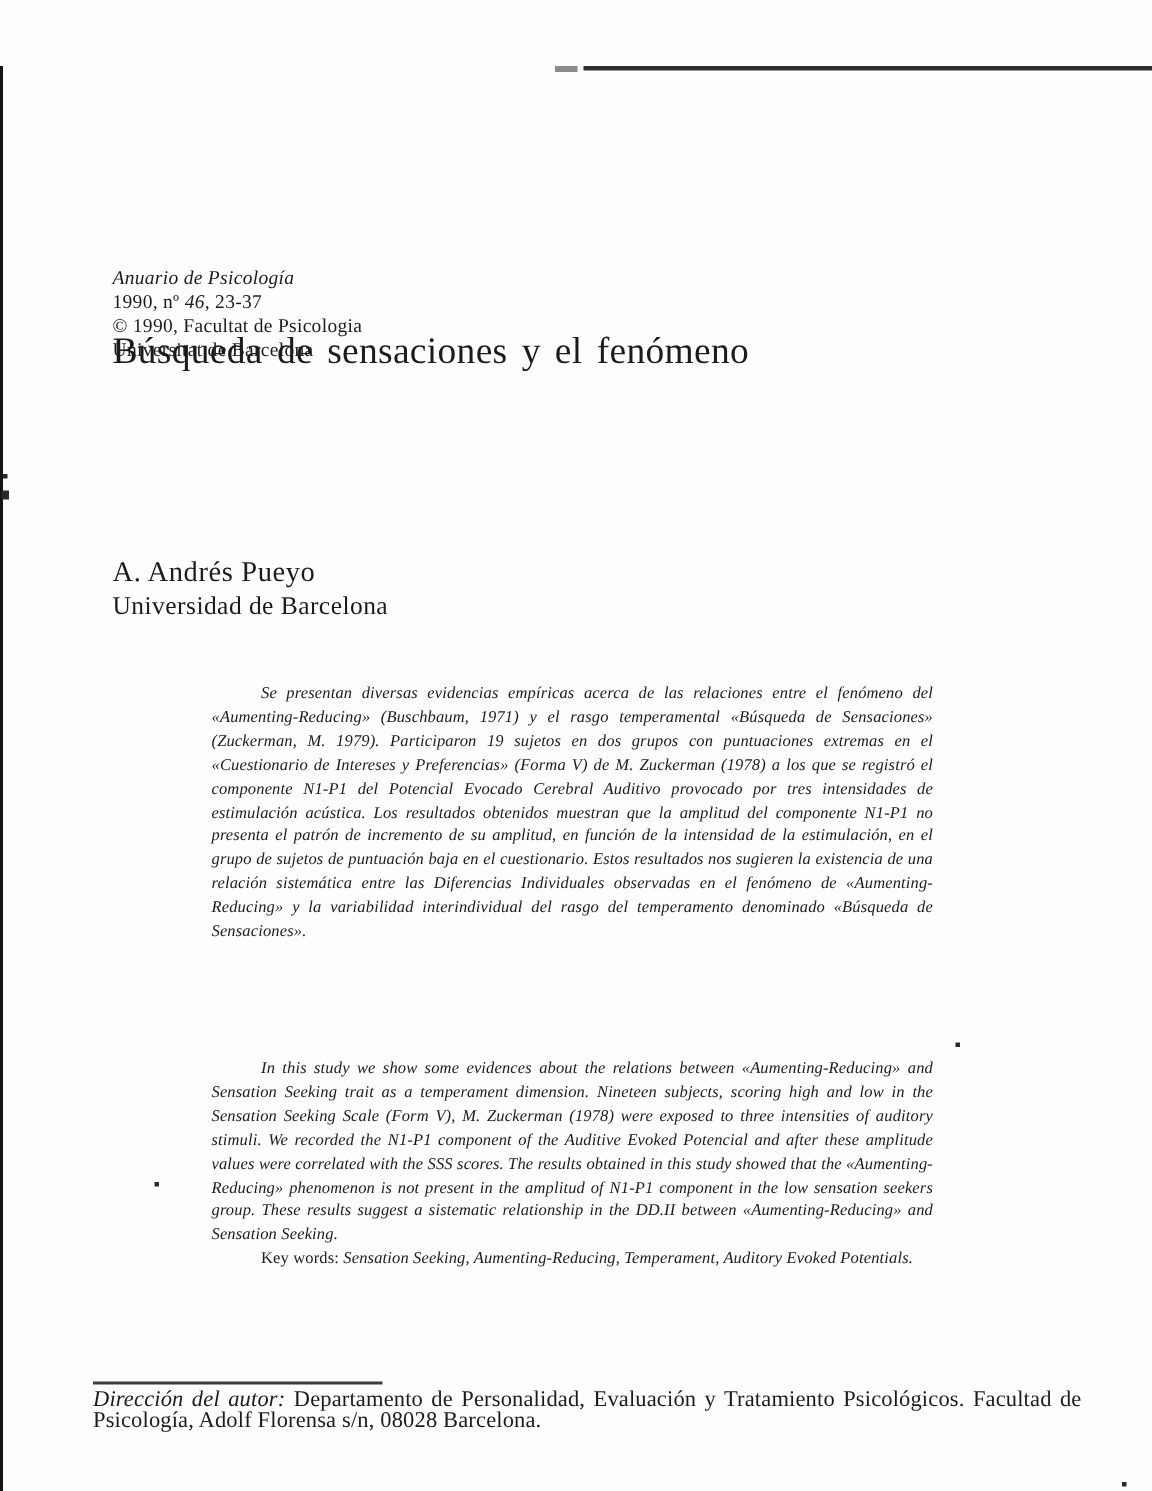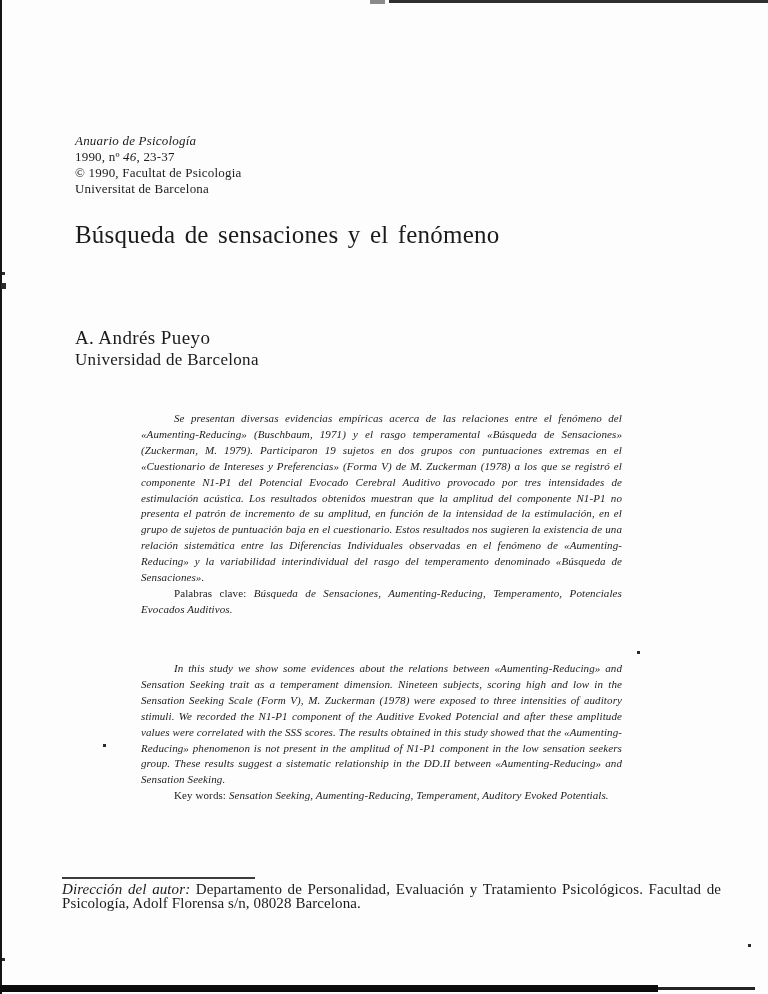--- a/index.html
+++ b/index.html
@@ -5,21 +5,21 @@
   html, body { margin: 0; padding: 0; }
   body {
     width: 768px; height: 994px;
     background: #fdfdfd;
     position: relative;
     overflow: hidden;
     font-family: "Liberation Serif", serif;
     color: #1b1b1b;
     -webkit-font-smoothing: antialiased;
   }
-  .abs { position: absolute; }
+  .abs { position: absolute; margin-top: 44px; }
 
   
   .edge-left   { left: 0; top: 0; width: 2px; height: 994px; background: #151515; }
   .edge-top    { left: 389px; top: 0; width: 379px; height: 3px; background: #2f2f2f; }
   .edge-top-mark { left: 370px; top: 0; width: 15px; height: 4px; background: #8a8a8a; }
   .bottom-bar-thick { left: 0; top: 985px; width: 658px; height: 7px; background: #0c0c0c; }
   .bottom-bar-thin  { left: 658px; top: 987px; width: 97px; height: 3px; background: #242424; }
   .speck { background: #2a2a2a; }
 
   
@@ -76,21 +76,20 @@
   <div>Búsqueda de sensaciones y el fenómeno</div>
 </h1>
 
 <div class="abs byline">
   <div class="aname">A. Andrés Pueyo</div>
   <div class="aaff">Universidad de Barcelona</div>
 </div>
 
 <div class="abs abstract abstract-es">
   <p>Se presentan diversas evidencias empíricas acerca de las relaciones entre el fenómeno del «Aumenting-Reducing» (Buschbaum, 1971) y el rasgo temperamental «Búsqueda de Sensaciones» (Zuckerman, M. 1979). Participaron 19 sujetos en dos grupos con puntuaciones extremas en el «Cuestionario de Intereses y Preferencias» (Forma V) de M. Zuckerman (1978) a los que se registró el componente N1-P1 del Potencial Evocado Cerebral Auditivo provocado por tres intensidades de estimulación acústica. Los resultados obtenidos muestran que la amplitud del componente N1-P1 no presenta el patrón de incremento de su amplitud, en función de la intensidad de la estimulación, en el grupo de sujetos de puntuación baja en el cuestionario. Estos resultados nos sugieren la existencia de una relación sistemática entre las Diferencias Individuales observadas en el fenómeno de «Aumenting-Reducing» y la variabilidad interindividual del rasgo del temperamento denominado «Búsqueda de Sensaciones».</p>
-  <p><span class="kw-label">Palabras clave:</span> <span>Búsqueda de Sensaciones, Aumenting-Reducing, Temperamento, Potenciales Evocados Auditivos.</span></p>
 </div>
 
 <div class="abs abstract abstract-en">
   <p>In this study we show some evidences about the relations between «Aumenting-Reducing» and Sensation Seeking trait as a temperament dimension. Nineteen subjects, scoring high and low in the Sensation Seeking Scale (Form V), M. Zuckerman (1978) were exposed to three intensities of auditory stimuli. We recorded the N1-P1 component of the Auditive Evoked Potencial and after these amplitude values were correlated with the SSS scores. The results obtained in this study showed that the «Aumenting-Reducing» phenomenon is not present in the amplitud of N1-P1 component in the low sensation seekers group. These results suggest a sistematic relationship in the DD.II between «Aumenting-Reducing» and Sensation Seeking.</p>
   <p><span class="kw-label">Key words:</span> <span>Sensation Seeking, Aumenting-Reducing, Temperament, Auditory Evoked Potentials.</span></p>
 </div>
 
 <div class="abs fnrule"></div>
 <div class="abs footnote">
   <span class="fnlabel">Dirección del autor:</span> <span>Departamento de Personalidad, Evaluación y Tratamiento Psicológicos. Facultad de Psicología, Adolf Florensa s/n, 08028 Barcelona.</span>

